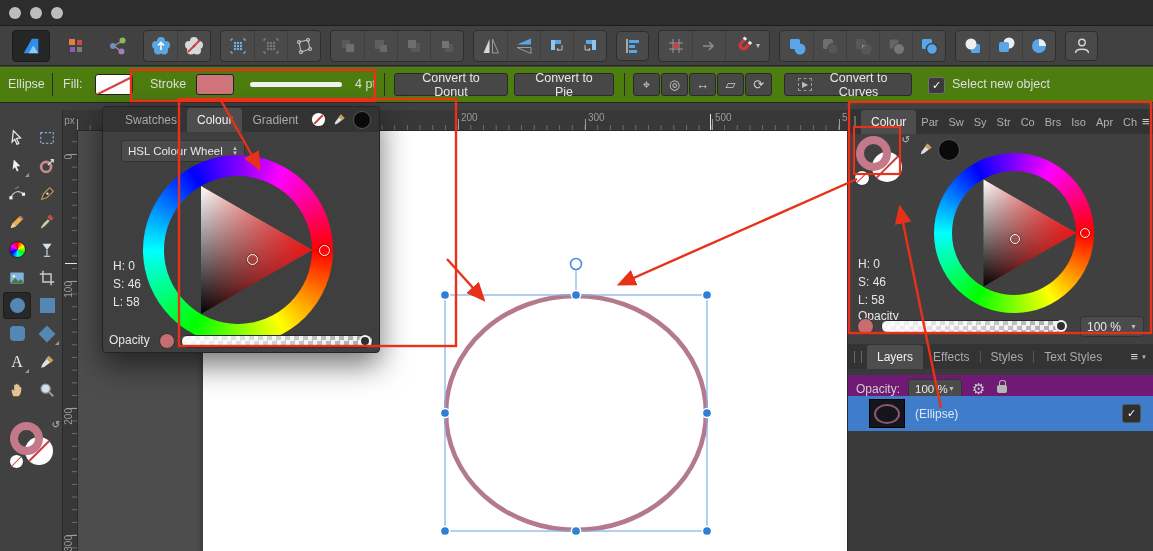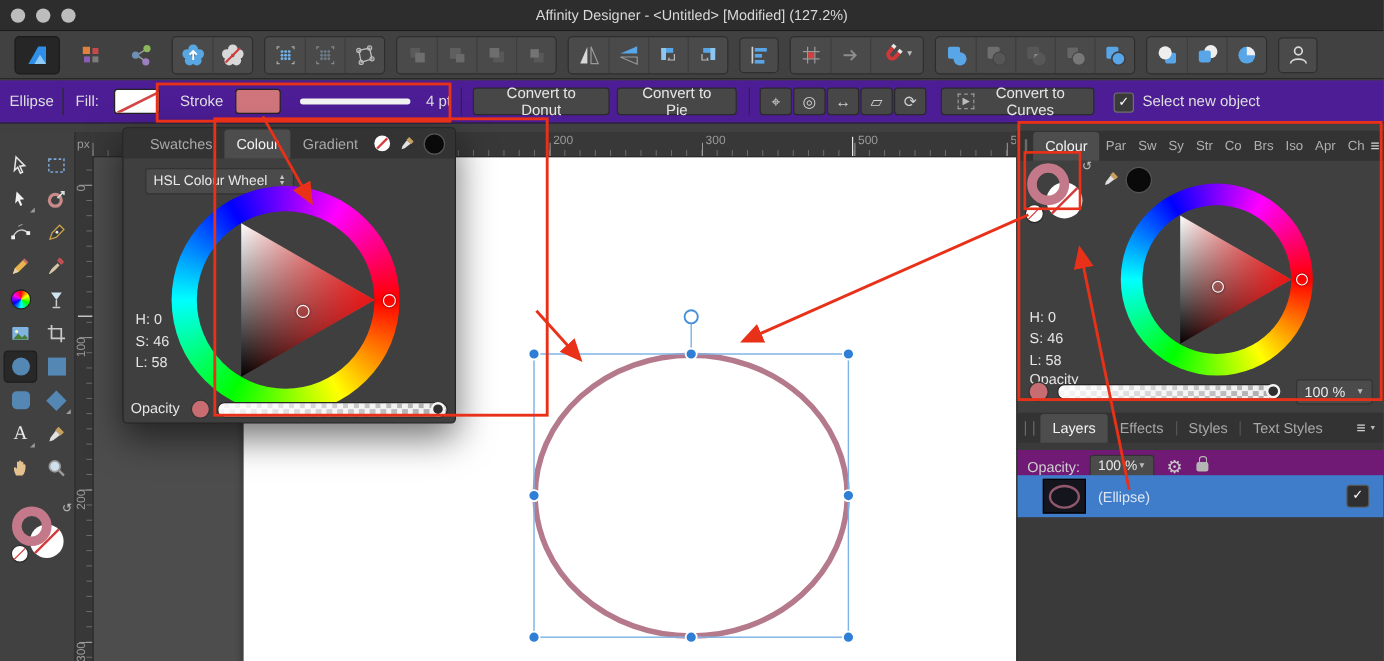--- a/index.html
+++ b/index.html
@@ -21,21 +21,21 @@
   .tbgroup{display:flex;background:#4a4a4a;border:1px solid #2e2e2e;border-radius:4px;height:30px;}
   .tb{width:33px;height:30px;display:flex;align-items:center;justify-content:center;box-sizing:border-box;}
   .tbgroup .tb + .tb{border-left:1px solid #3e3e3e;}
   .tb.single{background:#4a4a4a;border:1px solid #2e2e2e;border-radius:4px;}
   .tb.flat{background:transparent;border:none;}
   .logo-tile{width:36px;height:30px;background:#262626;border-radius:4px;border:1px solid #1b1b1b;
              display:flex;align-items:center;justify-content:center;}
   .dd-arrow{font-size:7px;color:#bbb;margin-left:2px;}
 
   
-  #contextbar{position:absolute;left:0;top:67px;width:100%;height:35px;background:#4c1d95;
+  #contextbar{position:absolute;left:0;top:67px;width:100%;height:35px;background:#4d7c0f;
               border-bottom:1px solid #252525;}
   .ctx-label{position:absolute;top:10px;font-size:12.5px;color:#dedede;}
   .vsep{position:absolute;top:6px;width:1px;height:23px;background:#2a2a2a;}
   .swatch{position:absolute;top:7px;width:38px;height:21px;border-radius:3px;border:1px solid #222;box-sizing:border-box;}
   .ctx-btn{position:absolute;top:6px;height:23px;background:#474747;border:1px solid #2a2a2a;border-radius:3px;
            color:#e6e6e6;font-size:12.5px;display:flex;align-items:center;justify-content:center;padding:0 13px;box-sizing:border-box;}
   .ctx-icon{position:absolute;top:6px;width:27px;height:23px;background:#474747;border:1px solid #2a2a2a;border-radius:3px;
             color:#cfcfcf;font-size:13px;display:flex;align-items:center;justify-content:center;box-sizing:border-box;}
   .checkbox{position:absolute;top:10px;width:15px;height:15px;background:#3a3a3a;border:1px solid #707070;border-radius:3px;
             color:#fff;font-size:11px;line-height:14px;text-align:center;}
@@ -126,21 +126,20 @@
   svg{display:block;}
 </style>
 </head>
 <body>
 <div id="app">
 
   <div id="titlebar">
     <span class="traffic"></span>
     <span class="traffic"></span>
     <span class="traffic"></span>
-    <div id="title">Affinity Designer - &lt;Untitled&gt; [Modified] (127.2%)</div>
   </div>
 
   <div id="maintoolbar">
     <div class="logo-tile">
       <svg width="22" height="22" viewBox="0 0 24 24">
         <path d="M4 20 L13 4 H20 V20 Z" fill="#2f8fe8"></path>
           <path d="M9.5 20 L14.5 11.5 L20 20 Z" fill="#8ecbf7"></path>
       </svg>
     </div>
     <div class="tb flat">

